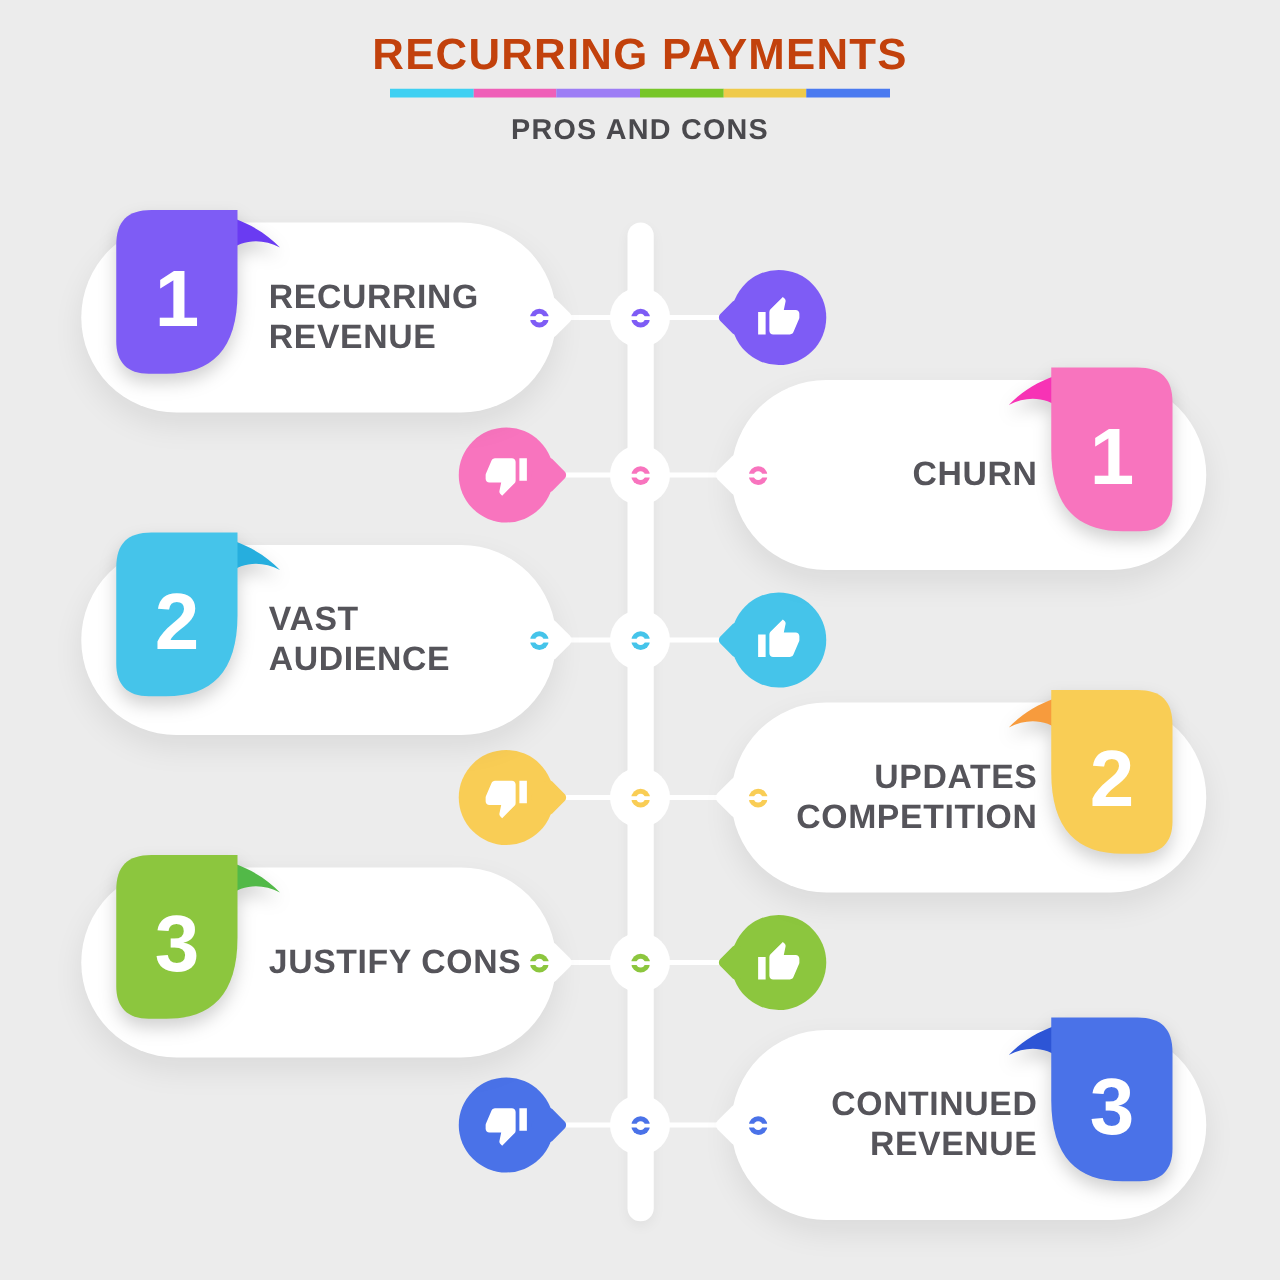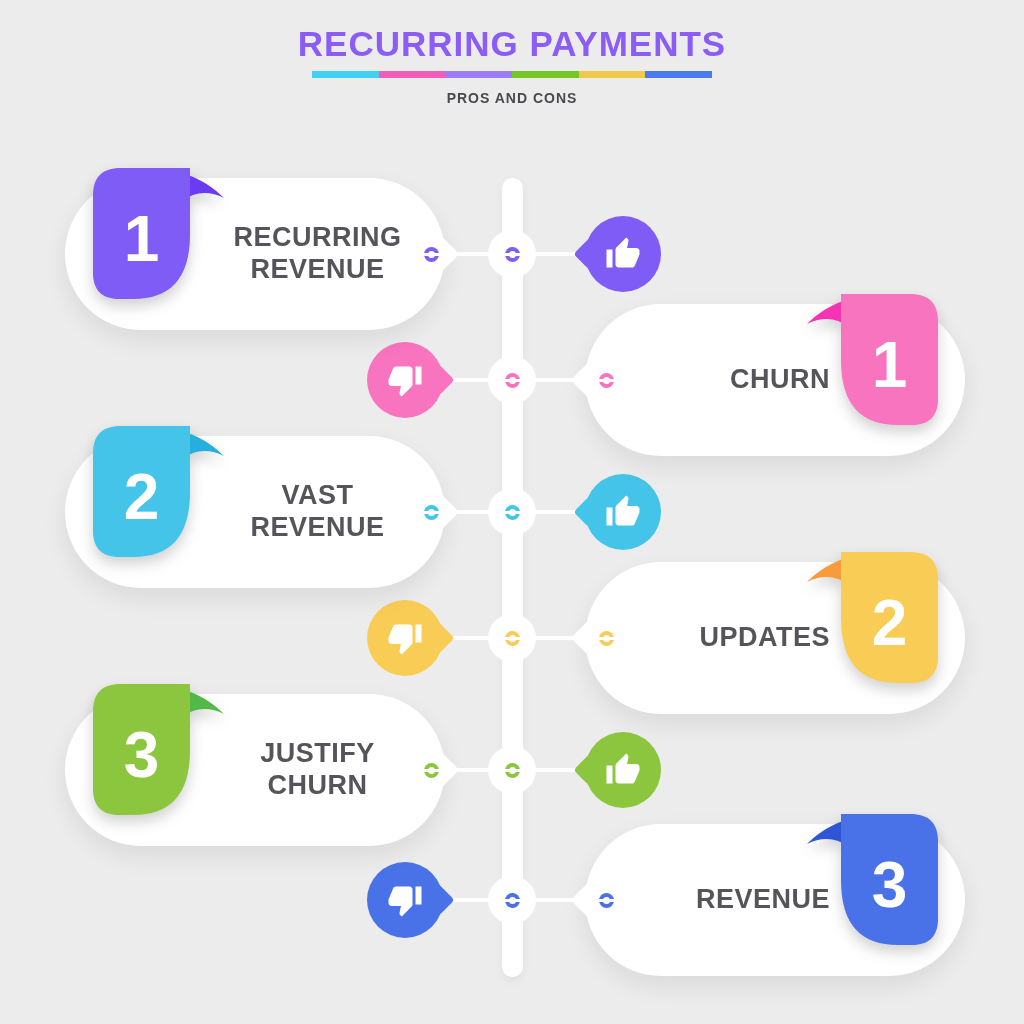--- a/index.html
+++ b/index.html
@@ -1,24 +1,24 @@
 <!DOCTYPE html>
 <html><head>
 <meta charset="utf-8">
 <style>
   html,body{margin:0;padding:0;}
   .canvas{position:relative;width:1024px;height:1024px;background:#ececec;overflow:hidden;
           font-family:"Liberation Sans", sans-serif;}
 
   
   .header{position:absolute;top:0;left:0;width:100%;text-align:center;}
-  .title{margin-top:24px;font-size:35px;font-weight:bold;color:#8b5cf6;letter-spacing:1px;}
+  .title{margin-top:24px;font-size:35px;font-weight:bold;color:#c2410c;letter-spacing:1px;}
   .bar{position:absolute;top:71px;left:312px;width:400px;height:7px;display:flex;}
   .seg{flex:1;background:var(--c);}
-  .subtitle{margin-top:26px;font-size:14px;font-weight:bold;color:#4a494d;letter-spacing:1px;}
+  .subtitle{margin-top:26px;font-size:23px;font-weight:bold;color:#4a494d;letter-spacing:1px;}
 
   
   .track{position:absolute;left:502px;top:178px;width:21px;height:799px;background:#fff;
          border-radius:11px;z-index:1;box-shadow:0 4px 10px rgba(0,0,0,0.05);}
 
   
   .row{position:absolute;left:0;width:100%;height:0;}
   .r1{top:254px}.r2{top:380px}.r3{top:512px}.r4{top:638px}.r5{top:770px}.r6{top:900px}
 
   .line{position:absolute;height:4px;top:-2px;background:#fff;border-radius:2px;z-index:0;}
@@ -44,21 +44,21 @@
   .tip{position:absolute;width:26px;height:26px;background:#fff;transform:rotate(45deg);
        border-radius:5px;top:50%;margin-top:-13px;}
   .pro .tip{right:-9px;}
   .con .tip{left:-9px;}
   .tipring{top:50%;margin-top:-7.5px;}
   .pro .tipring{right:6px;}
   .con .tipring{left:14px;}
 
   .ctext{position:absolute;top:50%;transform:translateY(-50%);font-size:27px;font-weight:bold;
          color:#55545a;line-height:1.18;letter-spacing:0.5px;}
-  .pro .ctext{left:150px;right:25px;text-align:center;}
+  .pro .ctext{left:150px;right:25px;text-align:left;}
   .con .ctext{left:20px;right:135px;text-align:right;}
 
   
   .ribbon{position:absolute;top:-10px;width:130px;height:131px;
           filter:drop-shadow(0 7px 7px rgba(0,0,0,0.18));}
   .pro .ribbon{left:28px;}
   .con .ribbon{right:27px;}
   .ribbon svg{position:absolute;left:0;top:0;overflow:visible;}
   .con .ribbon svg{transform:scaleX(-1);}
   .curlp{fill:var(--c2);}
@@ -163,21 +163,21 @@
       <div class="tip"></div>
       <span class="ring tipring"></span>
       <div class="ribbon">
         <svg width="130" height="131" viewBox="0 0 130 131">
           <path class="curlp" d="M48,2 C78,-2 110,8 131,30 C116,22 100,24 90,33 C80,15 66,5 48,2 Z"></path>
           <path class="bodyp" d="M0,28 C0,9 9,0 28,0 L97,0 L97,66 C97,112 76,131 40,131 L26,131 C9,131 0,122 0,105 Z"></path>
         </svg>
         <div class="num">2</div>
       </div>
       <div class="ctext">
-        <div>VAST REVENUE</div>
+        <div>VAST AUDIENCE</div>
       </div>
     </div>
     <div class="bubble">
       <svg class="thumb" viewBox="0 0 24 24">
         <path d="M1 21h4V9H1v12zm22-11c0-1.1-.9-2-2-2h-6.31l.95-4.57.03-.32c0-.41-.17-.79-.44-1.06L14.17 1 7.58 7.59C7.22 7.95 7 8.45 7 9v10c0 1.1.9 2 2 2h9c.83 0 1.54-.5 1.84-1.22l3.02-7.05c.09-.23.14-.47.14-.73v-2z"></path>
       </svg>
     </div>
   </div>
 
   <div class="row r4 con" style="--c: #f9cd55; --c2: #f79b3d;">
@@ -190,20 +190,21 @@
       <span class="ring tipring"></span>
       <div class="ribbon">
         <svg width="130" height="131" viewBox="0 0 130 131">
           <path class="curlp" d="M48,2 C78,-2 110,8 131,30 C116,22 100,24 90,33 C80,15 66,5 48,2 Z"></path>
           <path class="bodyp" d="M0,28 C0,9 9,0 28,0 L97,0 L97,66 C97,112 76,131 40,131 L26,131 C9,131 0,122 0,105 Z"></path>
         </svg>
         <div class="num">2</div>
       </div>
       <div class="ctext">
         <div>UPDATES</div>
+        <div>COMPETITION</div>
       </div>
     </div>
     <div class="bubble">
       <svg class="thumb down" viewBox="0 0 24 24">
         <path d="M1 21h4V9H1v12zm22-11c0-1.1-.9-2-2-2h-6.31l.95-4.57.03-.32c0-.41-.17-.79-.44-1.06L14.17 1 7.58 7.59C7.22 7.95 7 8.45 7 9v10c0 1.1.9 2 2 2h9c.83 0 1.54-.5 1.84-1.22l3.02-7.05c.09-.23.14-.47.14-.73v-2z"></path>
       </svg>
     </div>
   </div>
 
   <div class="row r5 pro" style="--c: #8cc63e; --c2: #52b948;">
@@ -215,21 +216,21 @@
       <div class="tip"></div>
       <span class="ring tipring"></span>
       <div class="ribbon">
         <svg width="130" height="131" viewBox="0 0 130 131">
           <path class="curlp" d="M48,2 C78,-2 110,8 131,30 C116,22 100,24 90,33 C80,15 66,5 48,2 Z"></path>
           <path class="bodyp" d="M0,28 C0,9 9,0 28,0 L97,0 L97,66 C97,112 76,131 40,131 L26,131 C9,131 0,122 0,105 Z"></path>
         </svg>
         <div class="num">3</div>
       </div>
       <div class="ctext">
-        <div>JUSTIFY CHURN</div>
+        <div>JUSTIFY CONS</div>
       </div>
     </div>
     <div class="bubble">
       <svg class="thumb" viewBox="0 0 24 24">
         <path d="M1 21h4V9H1v12zm22-11c0-1.1-.9-2-2-2h-6.31l.95-4.57.03-.32c0-.41-.17-.79-.44-1.06L14.17 1 7.58 7.59C7.22 7.95 7 8.45 7 9v10c0 1.1.9 2 2 2h9c.83 0 1.54-.5 1.84-1.22l3.02-7.05c.09-.23.14-.47.14-.73v-2z"></path>
       </svg>
     </div>
   </div>
 
   <div class="row r6 con" style="--c: #4a72e8; --c2: #2d55d6;">
@@ -241,20 +242,21 @@
       <div class="tip"></div>
       <span class="ring tipring"></span>
       <div class="ribbon">
         <svg width="130" height="131" viewBox="0 0 130 131">
           <path class="curlp" d="M48,2 C78,-2 110,8 131,30 C116,22 100,24 90,33 C80,15 66,5 48,2 Z"></path>
           <path class="bodyp" d="M0,28 C0,9 9,0 28,0 L97,0 L97,66 C97,112 76,131 40,131 L26,131 C9,131 0,122 0,105 Z"></path>
         </svg>
         <div class="num">3</div>
       </div>
       <div class="ctext">
+        <div>CONTINUED</div>
         <div>REVENUE</div>
       </div>
     </div>
     <div class="bubble">
       <svg class="thumb down" viewBox="0 0 24 24">
         <path d="M1 21h4V9H1v12zm22-11c0-1.1-.9-2-2-2h-6.31l.95-4.57.03-.32c0-.41-.17-.79-.44-1.06L14.17 1 7.58 7.59C7.22 7.95 7 8.45 7 9v10c0 1.1.9 2 2 2h9c.83 0 1.54-.5 1.84-1.22l3.02-7.05c.09-.23.14-.47.14-.73v-2z"></path>
       </svg>
     </div>
   </div>
 

